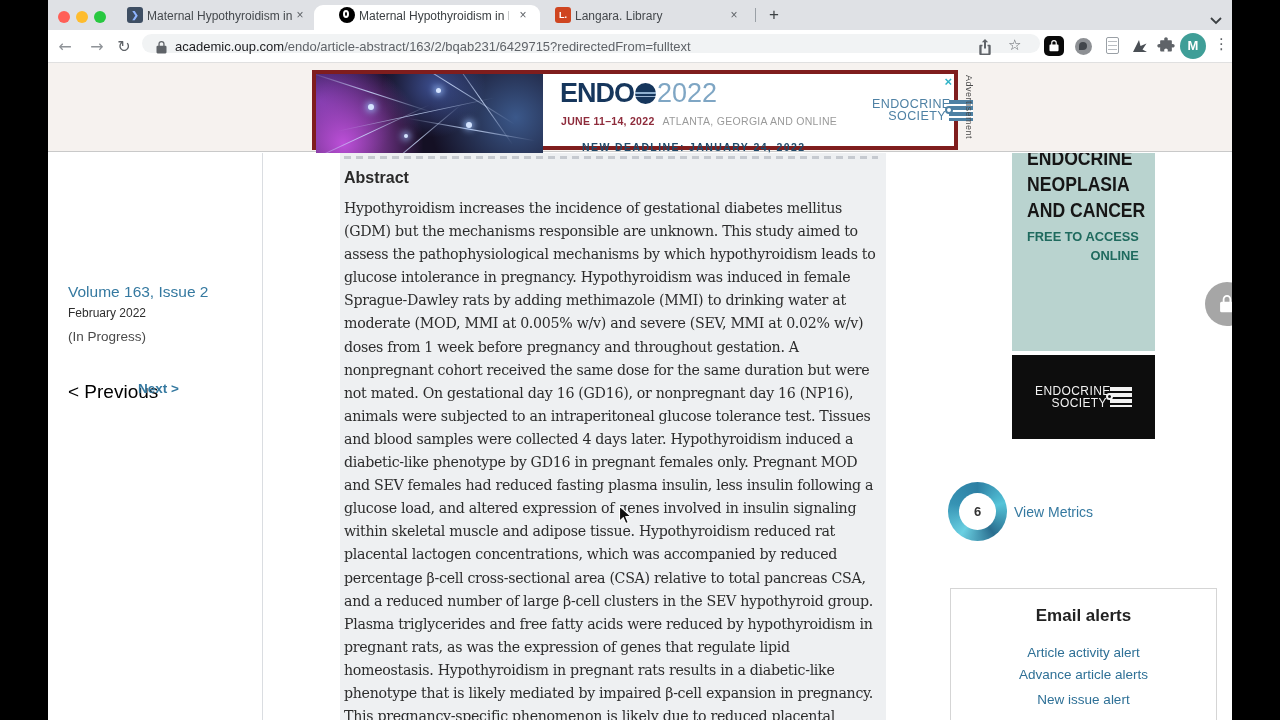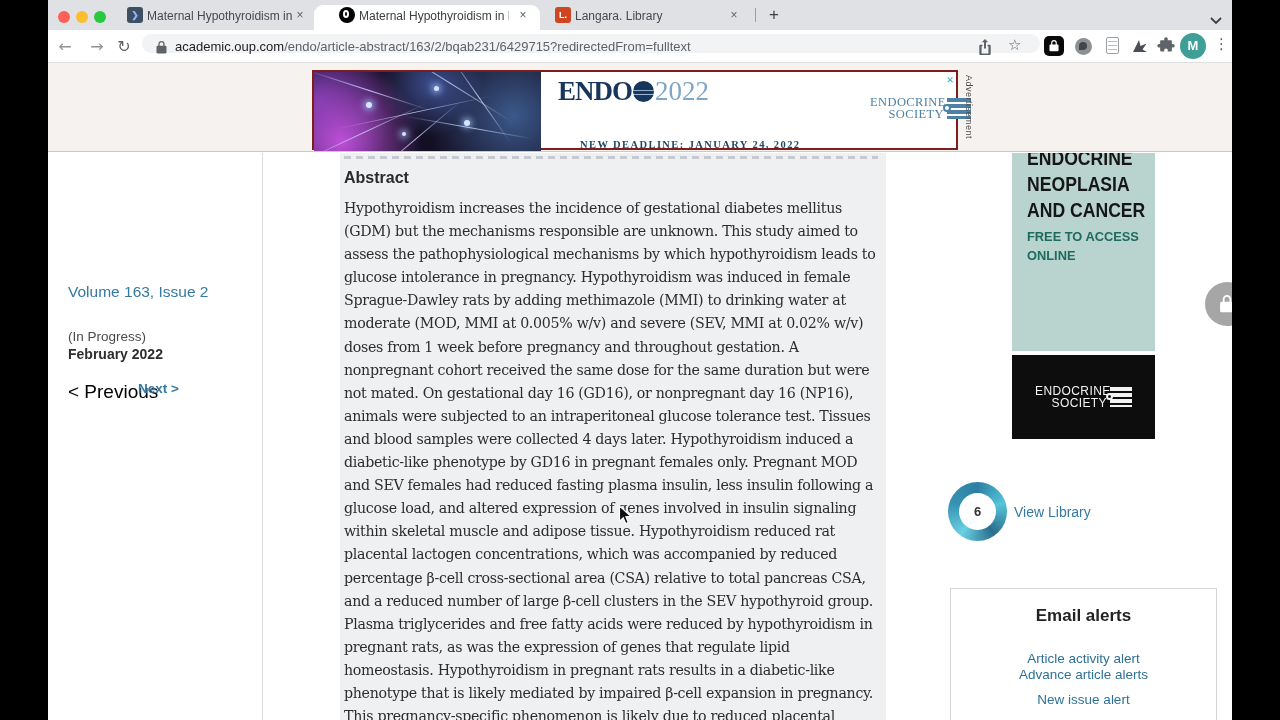--- a/index.html
+++ b/index.html
@@ -49,21 +49,21 @@
   .ext-circle i { position:absolute; left:4px; top:4px; width:8px; height:8px; background:#43474c; border-radius:50% 50% 50% 0; }
   .ext-doc { left:1058px; top:7px; width:13px; height:17px; background:#fff; border:1px solid #9aa0a6; border-radius:2px; position:absolute;
              background-image:linear-gradient(#b9bdc2 1px, transparent 1px); background-size:9px 4px; background-position:1px 3px; background-repeat:repeat-y; }
   .ext-bird { left:1082px; top:6px; position:absolute; }
   .ext-puzzle { left:1109px; top:6px; position:absolute; }
   .avatar { position:absolute; left:1132px; top:3px; width:26px; height:26px; border-radius:50%; background:#3f9e97; color:#fff; font-size:13px; font-weight:bold; text-align:center; line-height:26px; }
   .menu-dots { position:absolute; left:1166px; top:5px; font-size:15px; color:#5f6368; font-family:"DejaVu Sans", sans-serif; }
 
   
   .ad-strip { position:absolute; left:0; top:63px; width:100%; height:89px; background:#f6f2ef; border-bottom:1px solid #c9c9c9; }
-  .ad-box { position:absolute; left:264px; top:7px; width:646px; height:80px; background:#fff; border:2px solid #7f1d1d;font-family:Liberation Serif, serif; }
+  .ad-box { position:absolute; left:264px; top:7px; width:646px; height:80px; background:#fff; border:4px solid #7f1d1d; }
   .ad-art { position:absolute; left:0; top:0; width:227px; height:79px; overflow:hidden;
     background:
       radial-gradient(circle at 12% 88%, rgba(196,82,224,.95), transparent 38%),
       radial-gradient(circle at 2% 35%, rgba(122,62,185,.75), transparent 34%),
       radial-gradient(circle at 52% 15%, rgba(92,128,228,.55), transparent 38%),
       radial-gradient(circle at 88% 55%, rgba(98,160,240,.5), transparent 42%),
       #141024; }
   .ad-art span.ln { position:absolute; height:1px; background:linear-gradient(90deg, transparent, rgba(205,222,255,.85), transparent); }
   .ad-art span.nd { position:absolute; width:6px; height:6px; border-radius:50%; background:#d5e4ff; box-shadow:0 0 7px 2px rgba(160,195,255,.9); }
   .ad-brand { position:absolute; left:244px; top:4px; white-space:nowrap; }
@@ -95,50 +95,50 @@
       radial-gradient(circle at 72% 8%, rgba(110,80,170,.9), transparent 45%),
       radial-gradient(circle at 30% 75%, rgba(60,170,210,.55), transparent 45%),
       #1d2750; }
   .cover-img span { position:absolute; left:8px; top:28px; width:9px; height:9px; border-radius:50%; background:rgba(95,205,235,.9);
     box-shadow:10px 6px 0 -1px rgba(80,190,225,.8), 20px -2px 0 0 rgba(70,175,215,.75), 30px 8px 0 -2px rgba(90,200,230,.8),
                42px 2px 0 -1px rgba(60,160,205,.7), 54px 10px 0 -3px rgba(90,200,235,.65), 66px -6px 0 -2px rgba(80,185,225,.6),
                76px 4px 0 -3px rgba(100,205,235,.55); }
   .cover-foot { position:absolute; left:0; bottom:0; width:100%; height:21px; background:#4d2c74; }
   .mini-mark { position:absolute; right:6px; top:5px; width:14px; height:11px; background:repeating-linear-gradient(180deg,rgba(255,255,255,.9) 0 2px,transparent 2px 3.5px); }
   .issue-link { position:absolute; left:20px; top:130px; font-size:15.5px; color:#3579a0; }
-  .issue-date { position:absolute; left:20px; top:153px; font-size:14px; font-weight:700; color:#2e2e2e;margin-top:40px; }
+  .issue-date { position:absolute; left:20px; top:153px; font-size:12px; font-weight:400; color:#2e2e2e; }
   .issue-status { position:absolute; left:20px; top:176px; font-size:13.5px; color:#4a4a4a; }
   .prev-link { position:absolute; left:20px; top:228px; font-size:19px; font-weight:400; color:#000000; }
   .next-link { position:absolute; left:90px; top:228px; font-size:13.5px; font-weight:600; color:#3579a0; }
 
   
   .abstract-box { position:absolute; left:292px; top:0; width:546px; height:567px; background:#eef0f2; overflow:hidden; }
   .cut-sliver { position:absolute; left:4px; top:3px; width:534px; height:3px; opacity:.65;
     background:repeating-linear-gradient(90deg,#b0b5bd 0 7px, transparent 7px 12px); }
   .abs-heading { position:absolute; left:4px; top:16px; font-size:16px; font-weight:bold; color:#2a2a2a; }
   .abs-text { position:absolute; left:4px; top:44px; width:532px; font-family:"DejaVu Serif", serif; font-size:14.2px; line-height:23.1px; letter-spacing:-0.3px; color:#2c2c2c; }
 
   
   .promo { position:absolute; left:964px; top:0; width:143px; height:198px; background:#b9d3cf; overflow:hidden; }
   .promo-lines { position:absolute; left:15px; top:-8px; }
   .promo-lines span { display:block; font-size:20px; font-weight:bold; color:#161616; line-height:26px; transform:scaleX(.88); transform-origin:left; white-space:nowrap; }
-  .promo-sub { position:absolute; left:15px; top:74px; }
+  .promo-sub { position:absolute; left:15px; top:74px;text-align:right; }
   .promo-sub span { display:block; font-size:13.5px; font-weight:bold; color:#1f6a5e; line-height:19px; transform:scaleX(.95); transform-origin:left; white-space:nowrap; }
   .society-box { position:absolute; left:964px; top:202px; width:143px; height:84px; background:#0d0d0d; display:flex; align-items:center; justify-content:center; }
   .society-box .sp-text { width:72px; text-align:right; font-size:12px; line-height:12px; color:#f2f2f2; letter-spacing:.4px; }
   .sp-mark-w { position:relative; width:22px; height:20px; margin-left:3px; background:repeating-linear-gradient(180deg,#f2f2f2 0 4px,#0d0d0d 4px 6px); }
   .sp-mark-w i { position:absolute; left:-4px; top:6px; width:7px; height:7px; border-radius:50%; background:#0d0d0d; border:2px solid #f2f2f2; }
   .altmetric { position:absolute; left:900px; top:329px; width:59px; height:59px; border-radius:50%;
     background:conic-gradient(#2d7fa3, #55c4d9, #2a6e8f, #6ad0e2, #3693b4, #2d7fa3); }
   .altmetric i { position:absolute; left:11px; top:11px; width:37px; height:37px; border-radius:50%; background:#fff; font-style:normal; text-align:center; line-height:37px; font-size:13px; font-weight:bold; color:#333; }
   .view-metrics { position:absolute; left:966px; top:351px; font-size:14px; color:#3579a0; }
   .email-box { position:absolute; left:902px; top:435px; width:267px; height:140px; background:#fff; border:1px solid #d5d5d5; }
   .email-heading { position:absolute; left:0; top:17px; width:100%; text-align:center; font-size:17px; font-weight:bold; color:#222; }
   .email-link { position:absolute; left:0; width:100%; text-align:center; font-size:13.5px; color:#2e7096; }
-  .el-0 { top:62px; } .el-1 { top:78px; } .el-2 { top:103px; }
+  .el-0 { top:56px; } .el-1 { top:78px; } .el-2 { top:103px; }
   .lock-float { position:absolute; left:1157px; top:129px; width:44px; height:44px; border-radius:50%; background:#a6a6a6; display:flex; align-items:center; justify-content:center; }
 
   
   .cursor { position:absolute; left:570px; top:352px; z-index:50; }
 </style>
 </head>
 <body>
 
 <div id="stage">
 <div id="window">
@@ -236,20 +236,21 @@
         <span class="ln" style="left:-20px;top:60px;width:140px;transform:rotate(-25deg);"></span>
         <span class="ln" style="left:90px;top:55px;width:130px;transform:rotate(10deg);"></span>
         <span class="ln" style="left:40px;top:68px;width:120px;transform:rotate(-40deg);"></span>
         <span class="ln" style="left:110px;top:25px;width:110px;transform:rotate(55deg);"></span>
         <span class="nd" style="left:52px;top:30px;"></span>
         <span class="nd" style="left:120px;top:14px;width:5px;height:5px;"></span>
         <span class="nd" style="left:150px;top:48px;"></span>
         <span class="nd" style="left:88px;top:60px;width:4px;height:4px;"></span>
       </div>
       <div class="ad-brand"><span class="b1">ENDO</span><span class="ad-globe"></span><span class="b2">2022</span></div>
+      <div class="ad-row2"><span class="ad-dates">JUNE 11–14, 2022</span><span class="ad-loc">ATLANTA, GEORGIA AND ONLINE</span></div>
       <div class="ad-deadline">NEW DEADLINE: JANUARY 24, 2022</div>
       <div class="ad-sponsor">
         <div class="sp-text"><span>ENDOCRINE</span><br><span>SOCIETY</span></div>
         <div class="sp-mark">
               <i></i>
             </div>
       </div>
       <div class="ad-close">×</div>
     </div>
     <div class="ad-label">Advertisement</div>
@@ -285,21 +286,21 @@
     <div class="society-box">
       <div class="sp-text"><span>ENDOCRINE</span><br><span>SOCIETY</span></div>
       <div class="sp-mark-w">
             <i></i>
           </div>
     </div>
 
     <div class="altmetric">
           <i>6</i>
         </div>
-    <div class="view-metrics">View Library</div>
+    <div class="view-metrics">View Metrics</div>
 
     <div class="email-box">
       <div class="email-heading">Email alerts</div>
       <div class="email-link el-0">Article activity alert</div>
       <div class="email-link el-1">Advance article alerts</div>
       <div class="email-link el-2">New issue alert</div>
     </div>
 
     <div class="lock-float">
       <svg width="16" height="18" viewBox="0 0 11 13">

